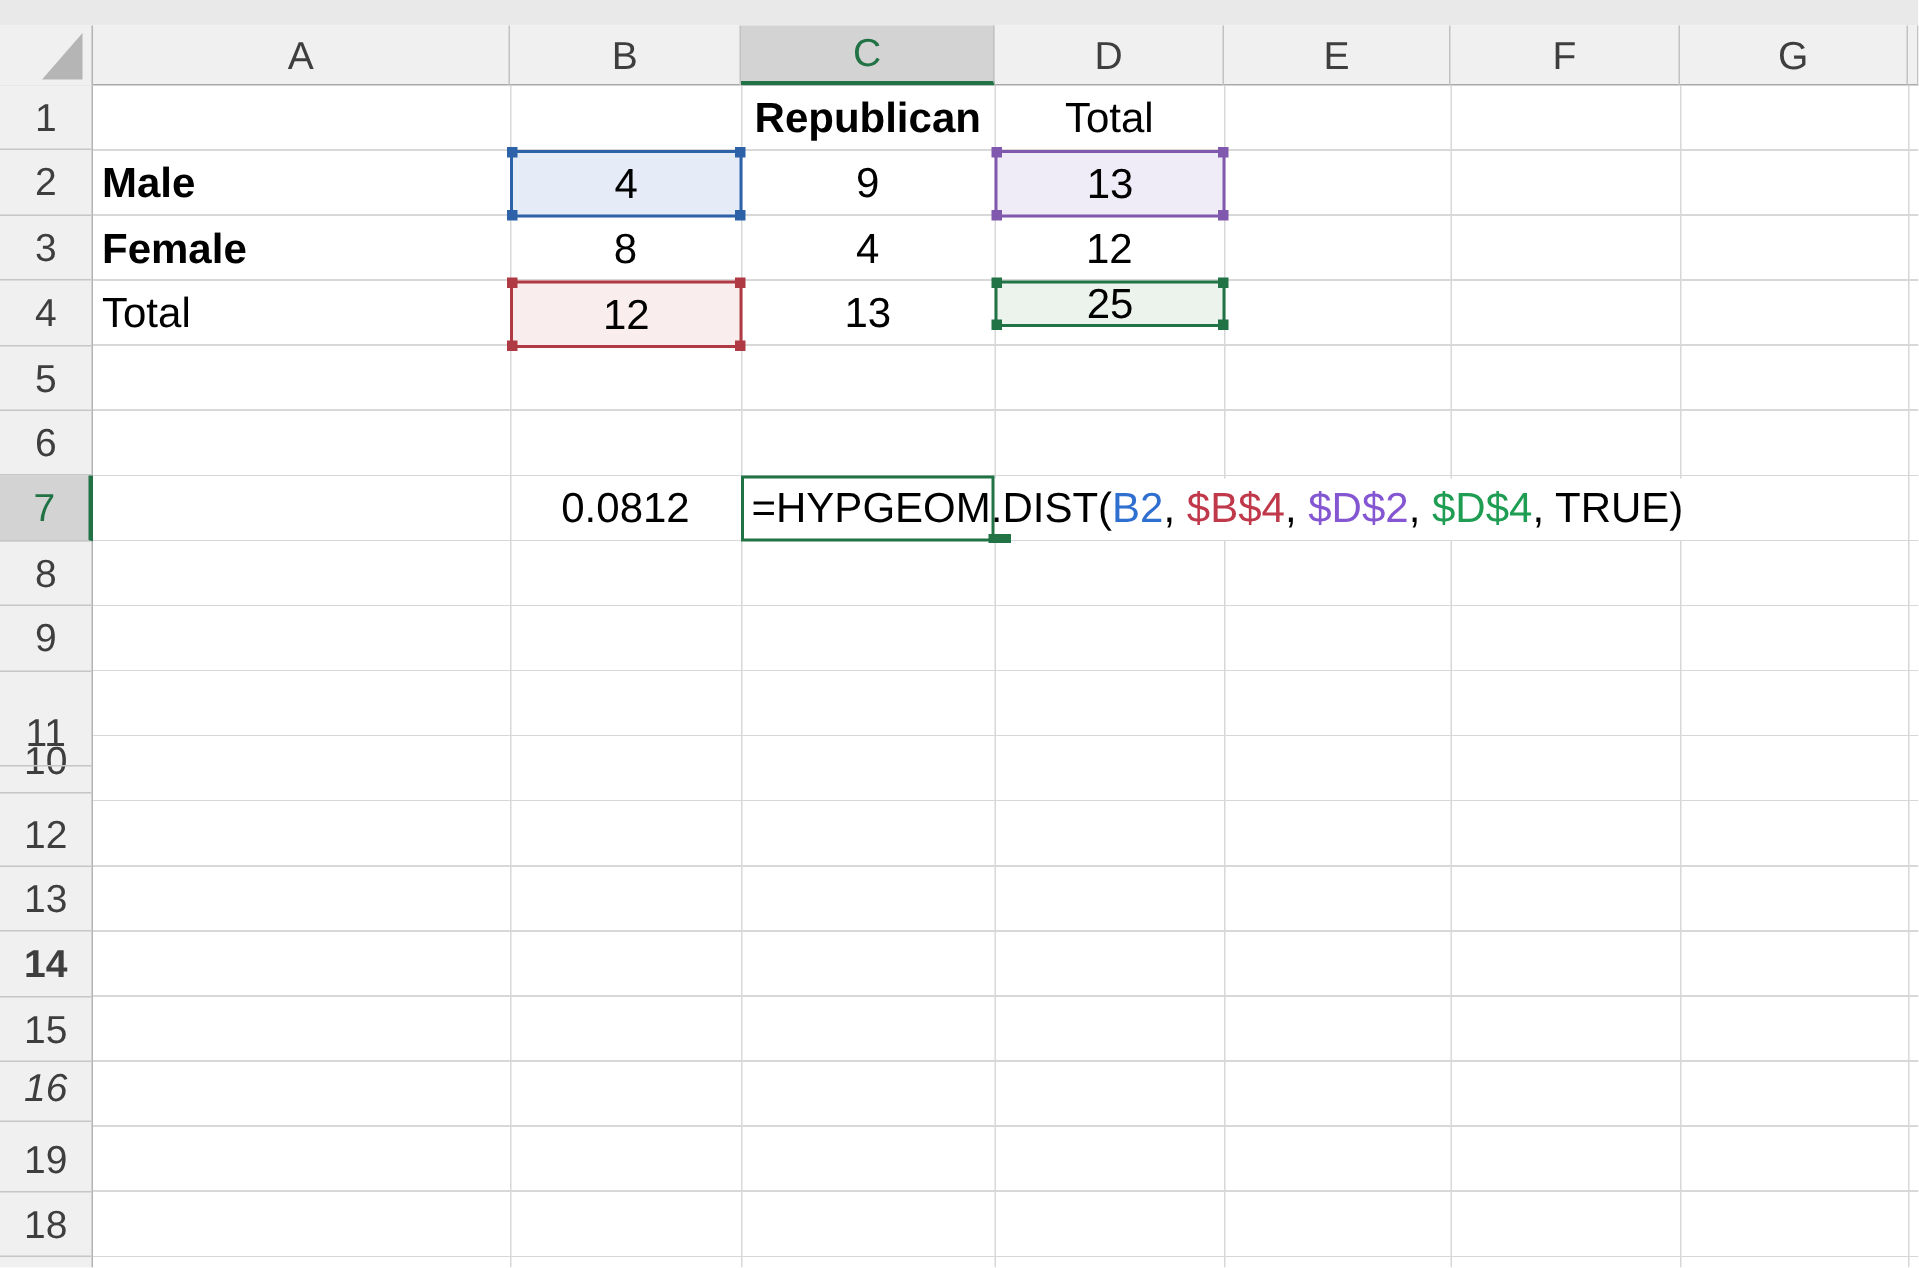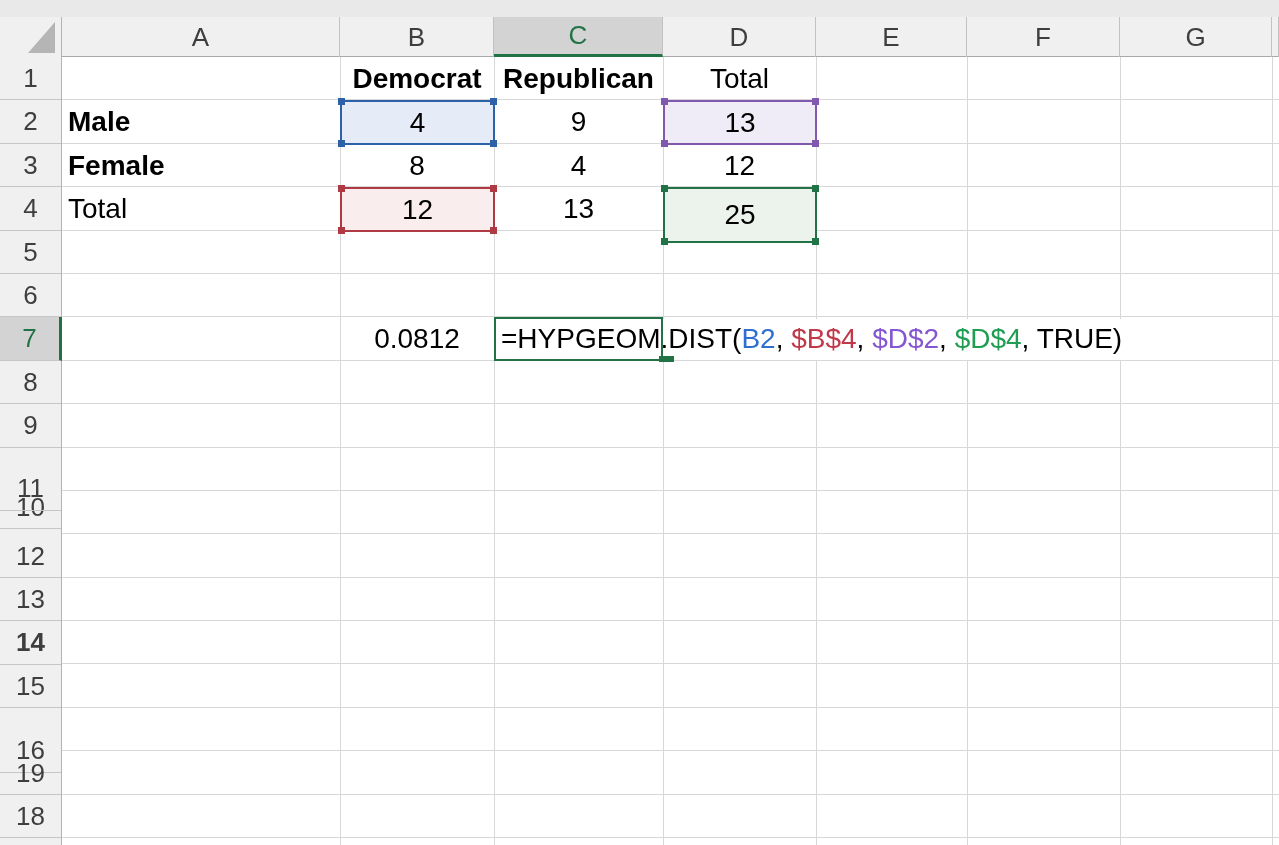--- a/index.html
+++ b/index.html
@@ -89,35 +89,34 @@
     <div class="rowhdr" style="top:217px;height:43px;">6</div>
     <div class="rowhdr active" style="top:260px;height:44px;">7</div>
     <div class="rowhdr" style="top:304px;height:43px;">8</div>
     <div class="rowhdr" style="top:347px;height:44px;">9</div>
     <div class="rowhdr" style="top:391px;height:43px;margin-top:38px;">10</div>
     <div class="rowhdr" style="top:410px;height:44px;">11</div>
     <div class="rowhdr" style="top:478px;height:43px;">12</div>
     <div class="rowhdr" style="top:521px;height:43px;">13</div>
     <div class="rowhdr" style="top:564px;height:44px;font-weight:bold;">14</div>
     <div class="rowhdr" style="top:608px;height:43px;">15</div>
-    <div class="rowhdr" style="top:672px;height:44px;">16</div>
+    <div class="rowhdr" style="top:647px;height:44px;font-style:italic;">16</div>
     <div class="rowhdr" style="top:695px;height:43px;">19</div>
     <div class="rowhdr" style="top:738px;height:43px;">18</div>
   </div>
 
   <div class="abs grid-bg"></div>
   <div class="vline" style="left:340px;"></div>
   <div class="vline" style="left:494px;"></div>
   <div class="vline" style="left:663px;"></div>
   <div class="vline" style="left:816px;"></div>
   <div class="vline" style="left:967px;"></div>
   <div class="vline" style="left:1120px;"></div>
   <div class="vline" style="left:1272px;"></div>
 
-  <div class="cell bold center" style="left:340px;top:57px;width:154px;height:43px;">Democrat</div>
   <div class="cell bold center" style="left:494px;top:57px;width:169px;height:43px;">Republican</div>
   <div class="cell center" style="left:663px;top:57px;width:153px;height:43px;">Total</div>
 
   <div class="cell bold left" style="left:62px;top:144px;width:278px;height:43px;">Female</div>
   <div class="cell bold left" style="left:62px;top:100px;width:278px;height:44px;">Male</div>
   <div class="cell left" style="left:62px;top:187px;width:278px;height:44px;">Total</div>
 
   <div class="cell center" style="left:494px;top:100px;width:169px;height:44px;">9</div>
   <div class="cell center" style="left:340px;top:144px;width:154px;height:43px;">8</div>
   <div class="cell center" style="left:494px;top:144px;width:169px;height:43px;">4</div>
@@ -138,21 +137,21 @@
     <span class="handle h-bl"></span>
     <span class="handle h-br"></span>
   </div>
   <div class="refcell ref-red" style="left:340px;top:187px;width:155px;height:45px;">
     <span>12</span>
     <span class="handle h-tl"></span>
     <span class="handle h-tr"></span>
     <span class="handle h-bl"></span>
     <span class="handle h-br"></span>
   </div>
-  <div class="refcell ref-green" style="left:663px;top:187px;width:154px;height:56px;">
+  <div class="refcell ref-green" style="left:663px;top:187px;width:154px;height:31px;">
     <span>25</span>
     <span class="handle h-tl"></span>
     <span class="handle h-tr"></span>
     <span class="handle h-bl"></span>
     <span class="handle h-br"></span>
   </div>
 
   <div class="cell center" style="left:340px;top:317px;width:154px;height:44px;">0.0812</div>
 
   <div class="abs formula-bg"></div>

